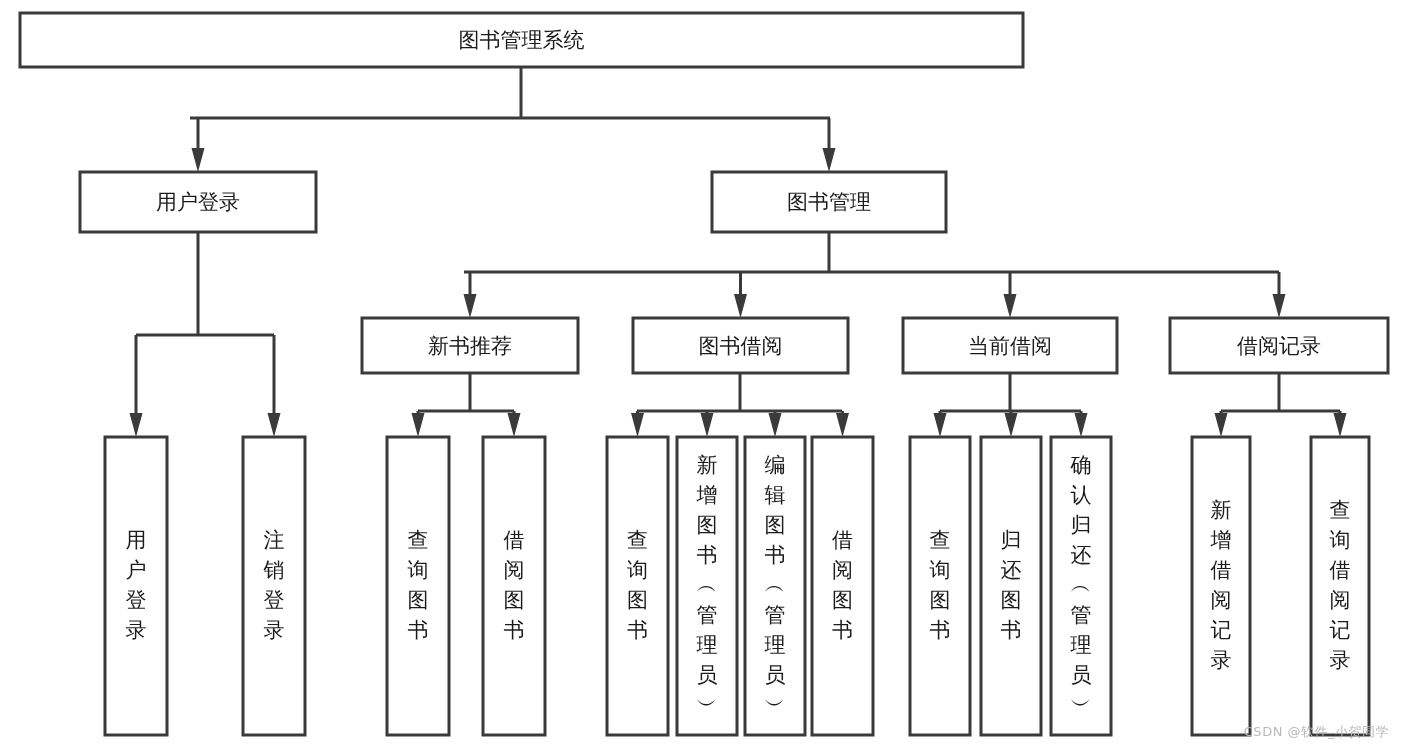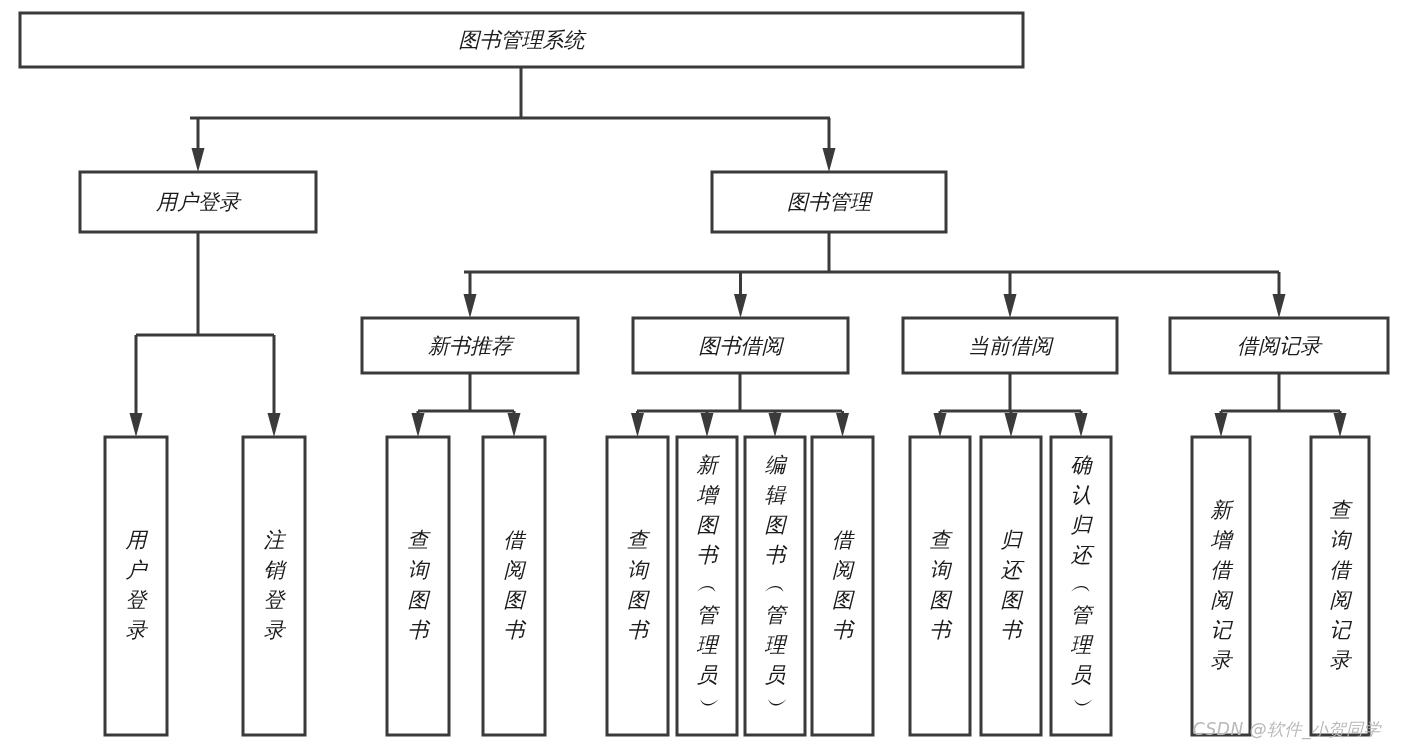--- a/index.html
+++ b/index.html
@@ -12,21 +12,20 @@
     width: 1405px;
     height: 747px;
     font-family: "DejaVu Sans", "Liberation Sans", sans-serif;
     overflow: hidden;
     position: relative;
   }
   #diagram-root {
     position: relative;
     width: 1405px;
     height: 747px;
-    font-style: italic;
   }
   svg#diagram-svg {
     position: absolute;
     left: 0;
     top: 0;
     width: 1405px;
     height: 747px;
     display: block;
   }
   .node-box {
@@ -52,25 +51,25 @@
     dominant-baseline: middle;
   }
   .node-label-vertical {
     fill: #1b1b1b;
     font-family: "DejaVu Sans", "Liberation Sans", sans-serif;
     font-size: 21px;
     text-anchor: middle;
   }
   .watermark {
     position: absolute;
-    right: 24px;
+    right: 16px;
     bottom: 6px;
     color: #b9b9b9;
     font-family: "DejaVu Sans", "Liberation Sans", sans-serif;
-    font-size: 17px;
+    font-size: 13px;
     letter-spacing: 0.5px;
     white-space: nowrap;
     pointer-events: none;
   }
 </style>
 </head>
 <body>
 
 <div id="diagram-root">
   <svg id="diagram-svg" viewBox="0 0 1405 747" xmlns="http://www.w3.org/2000/svg">

